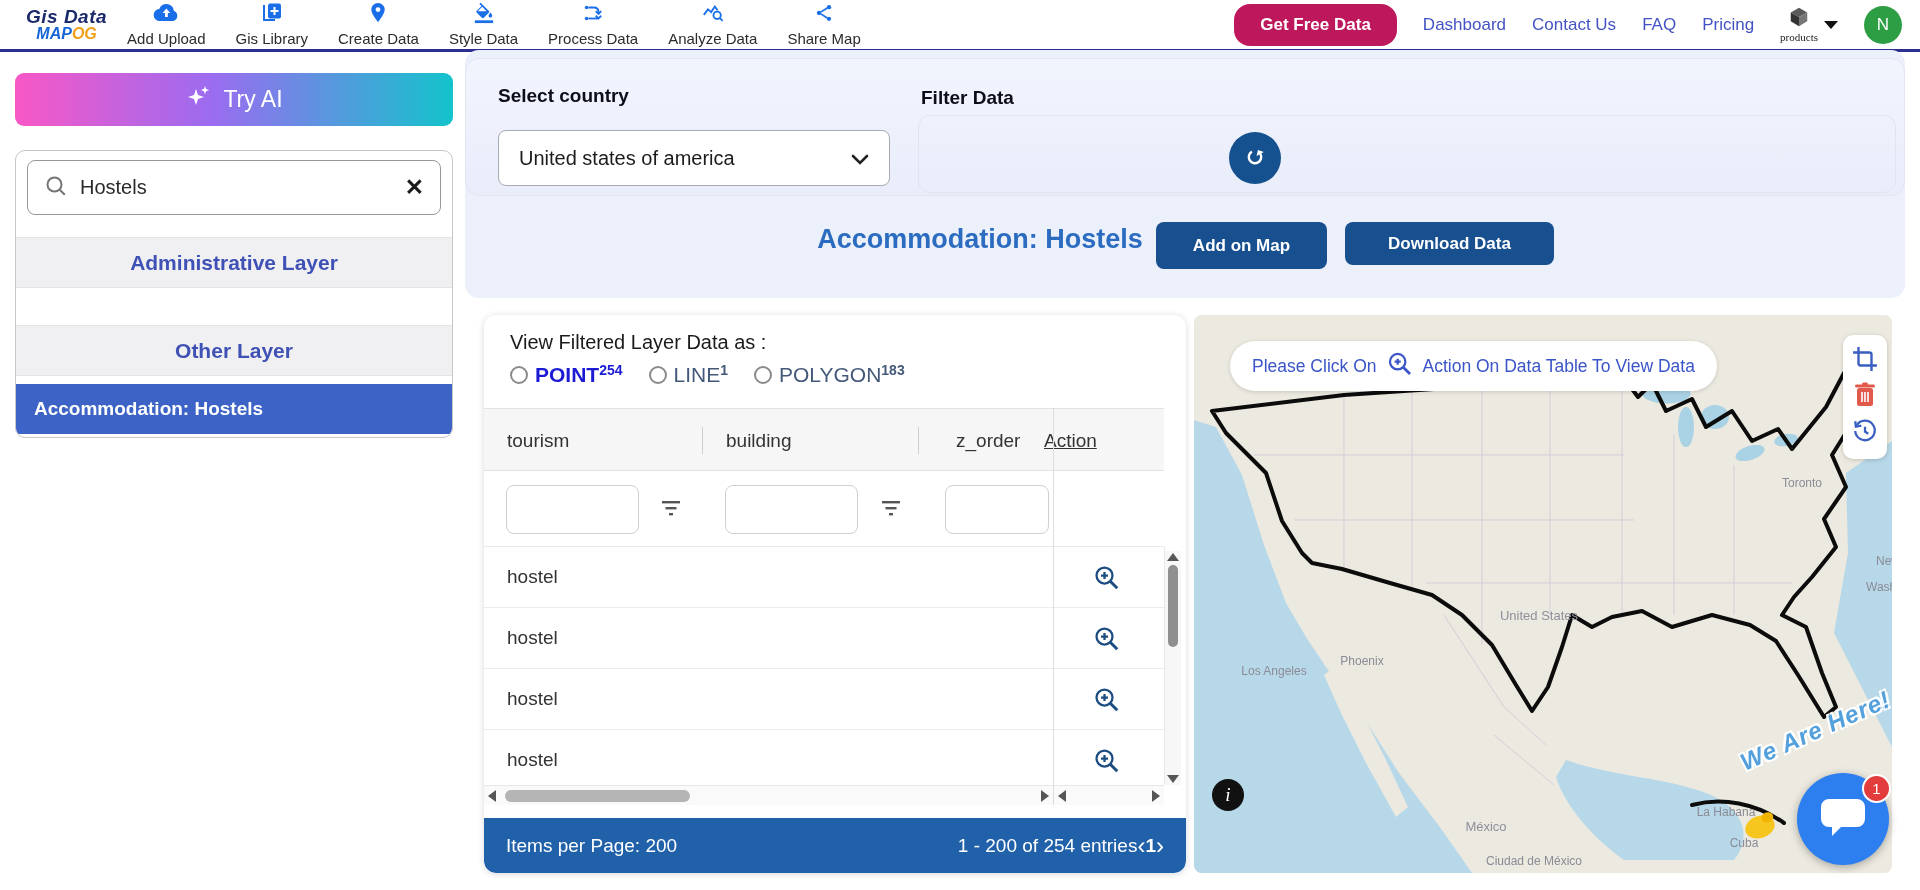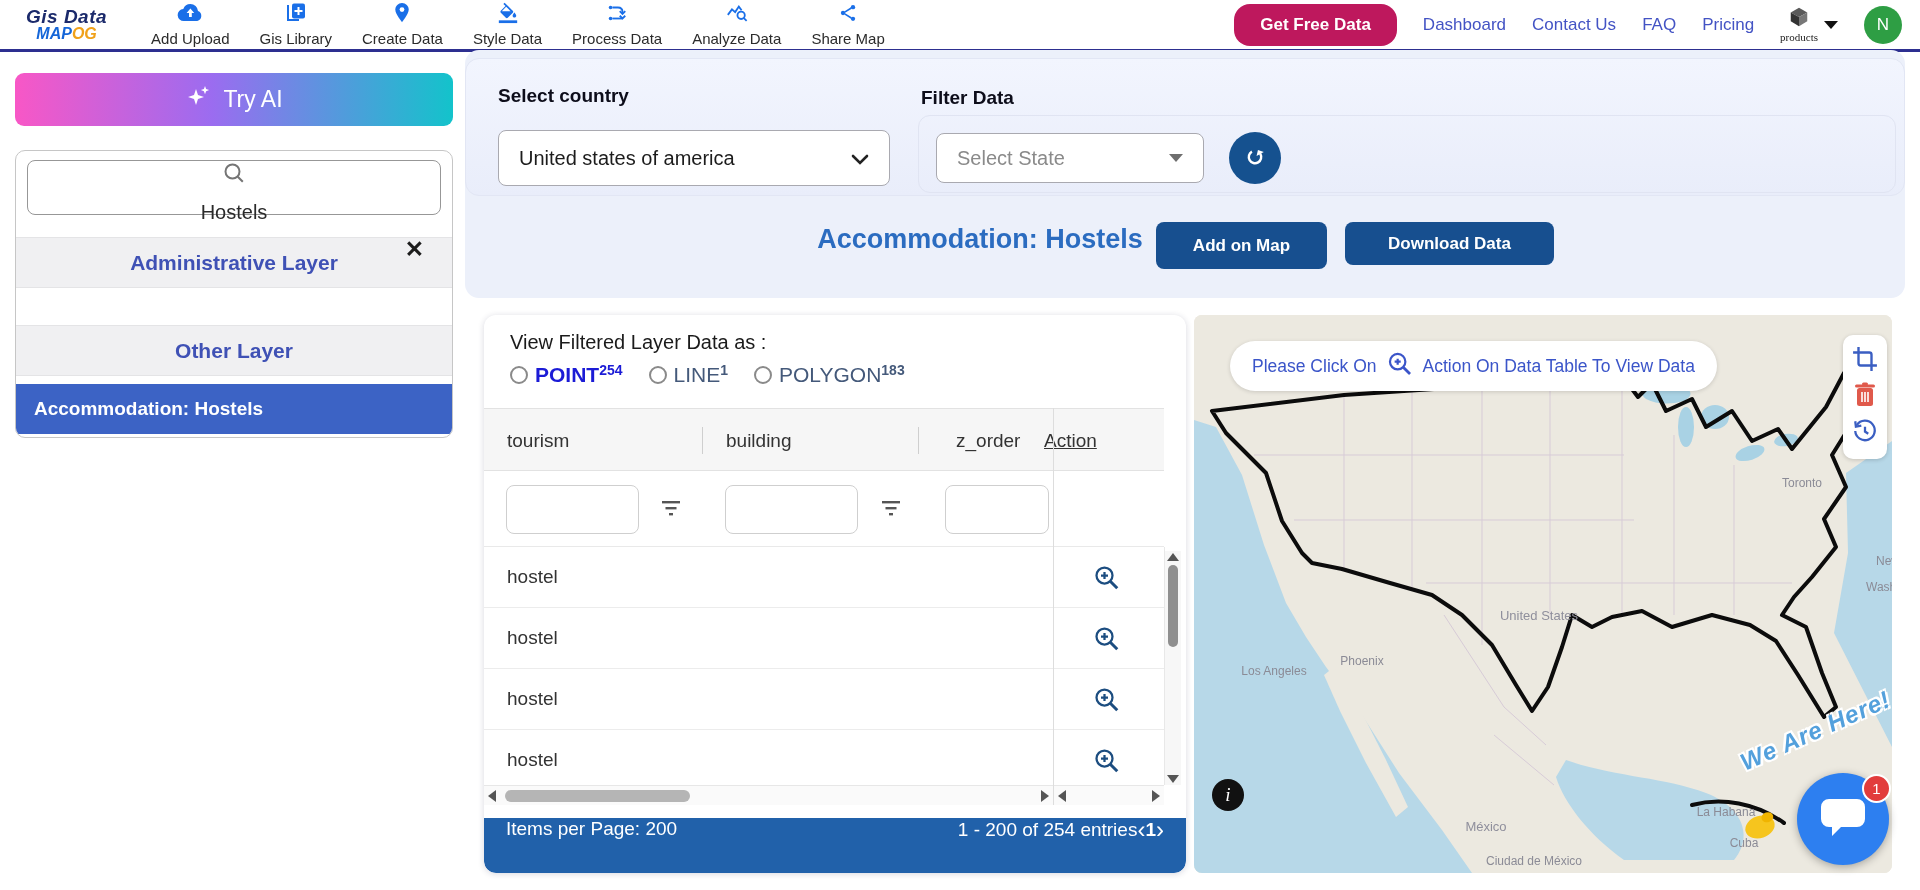--- a/index.html
+++ b/index.html
@@ -7,21 +7,21 @@
     font-family:"Liberation Sans", sans-serif; }
 
   
   .navbar { position:absolute; left:0; top:0; width:1920px; height:52px;
     background:#fff; border-bottom:3px solid #2d2f90; display:flex; align-items:center; }
   .logo { margin-left:26px; text-align:center; line-height:1.02; font-style:italic; cursor:pointer; }
   .logo-line1 { font-size:19px; font-weight:800; color:#1b2a6b; letter-spacing:.5px; }
   .logo-line2 { font-size:16px; font-weight:800; }
   .logo-map { color:#1566d8; }
   .logo-og { color:#f0a11a; }
-  .nav-items { display:flex; margin-left:44px; gap:30px; }
+  .nav-items { display:flex; margin-left:20px; gap:30px; }
   .nav-item { display:flex; flex-direction:column; align-items:center; cursor:pointer; }
   .nav-item svg { height:22px; }
   .nav-item-label { font-size:15px; color:#2b2b2b; margin-top:2px; white-space:nowrap; }
   .nav-right { margin-left:auto; display:flex; align-items:center; gap:26px; margin-right:18px; }
   .btn-free { background:#be185d; color:#fff; font-size:17px; font-weight:600;
     padding:11px 26px; border-radius:16px; border:none; cursor:pointer; white-space:nowrap; }
   .nav-link { color:#4353c4; font-size:17px; cursor:pointer; white-space:nowrap; }
   .products { display:flex; align-items:center; gap:6px; cursor:pointer; }
   .products-inner { display:flex; flex-direction:column; align-items:center; line-height:1; }
   .products-label { font-size:11px; color:#222; margin-top:1px; font-family:"Liberation Serif", serif; }
@@ -31,21 +31,21 @@
     display:flex; align-items:center; justify-content:center; font-size:17px; cursor:pointer; }
 
   
   .tryai { position:absolute; left:15px; top:73px; width:438px; height:53px; border-radius:9px;
     background:linear-gradient(90deg,#f857c6 0%,#9b6cf0 45%,#13c3cb 100%);
     color:#fff; font-size:23px; display:flex; align-items:center; justify-content:center; gap:10px;
     cursor:pointer; }
   .side-card { position:absolute; left:15px; top:150px; width:438px; height:288px;
     border:1.5px solid #c6c6c6; border-radius:10px; overflow:hidden; background:#fff; }
   .search-box { margin:9px 11px 0 11px; height:55px; border:1.5px solid #979797; border-radius:8px;
-    display:flex; align-items:center; padding:0 16px; gap:12px;flex-direction:column; }
+    display:flex; align-items:center; padding:0 16px; gap:12px; }
   .search-text { font-size:20px; color:#2a2a2a; }
   .search-x { margin-left:auto; font-size:23px; color:#1c1c1c; cursor:pointer; font-weight:bold; }
   .layer-head { margin-top:22px; height:51px; background:#f0f0f2; color:#3f51b5; font-weight:bold;
     font-size:21px; display:flex; align-items:center; justify-content:center;
     border-top:1px solid #e4e4e6; border-bottom:1px solid #e4e4e6; }
   .layer-head.second { margin-top:37px; }
   .layer-selected { margin-top:8px; height:50px; background:#3c63c5; color:#fff; font-weight:bold;
     font-size:19px; display:flex; align-items:center; padding-left:18px; cursor:pointer; }
 
   
@@ -105,21 +105,21 @@
   .hs-act { left:570px; width:110px; }
   .h-thumb { position:absolute; left:21px; top:4px; width:185px; height:12px; background:#b5b5b5; border-radius:6px; }
   .arr { width:0; height:0; }
   .arr-l { border-top:6px solid transparent; border-bottom:6px solid transparent; border-right:8px solid #555; margin-left:4px; }
   .arr-r { border-top:6px solid transparent; border-bottom:6px solid transparent; border-left:8px solid #555; margin-left:auto; margin-right:4px; }
   .vscroll { position:absolute; left:681px; top:236px; width:16px; height:234px; background:#f7f7f7; }
   .arr-u { border-left:6px solid transparent; border-right:6px solid transparent; border-bottom:8px solid #555; margin:2px auto 0; }
   .arr-d { border-left:6px solid transparent; border-right:6px solid transparent; border-top:8px solid #555; margin:0 auto; position:absolute; bottom:2px; left:2px; }
   .v-thumb { position:absolute; left:3px; top:14px; width:10px; height:82px; background:#8f8f8f; border-radius:5px; }
   .tfoot { position:absolute; left:0; top:503px; width:702px; height:55px; background:#2161aa;
-    color:#fff; display:flex; align-items:flex-start; padding:0 22px; font-size:19px;
+    color:#fff; display:flex; align-items:center; padding:0 22px; font-size:19px;
     border-radius:0 0 12px 12px; }
   .tfoot-right { margin-left:auto; display:flex; align-items:center; gap:0; }
   .pg-chev { font-size:24px; cursor:pointer; line-height:1; }
   .pg-num { font-size:19px; font-weight:bold; cursor:pointer; }
 
   
   .map-panel { position:absolute; left:1194px; top:315px; width:698px; height:558px;
     border-radius:8px; overflow:hidden; background:#ece9e0; }
   .map-overlay { position:absolute; left:36px; top:26px; height:50px; background:#fff; border-radius:25px;
     box-shadow:0 1px 4px rgba(0,0,0,.15); display:flex; align-items:center; gap:9px; padding:0 22px;
@@ -258,24 +258,20 @@
 <div class="filter-panel">
   <span class="lbl" style="left:32px; top:26px;">Select country</span>
   <div class="select select-country">
     <span>United states of america</span>
     <span style="margin-left:auto;"><svg width="18" height="11" viewBox="0 0 18 11" fill="none" stroke="#222" stroke-width="2.6" stroke-linecap="round">
           <path d="m2 2 7 7 7-7"></path>
         </svg></span>
   </div>
   <span class="lbl" style="left:455px; top:28px;">Filter Data</span>
   <div class="group-box"></div>
-  <div class="select select-state">
-    <span>Select State</span>
-    <span class="tri-down"></span>
-  </div>
   <button class="btn-refresh">
     <span><svg width="24" height="24" viewBox="0 0 24 24" fill="#fff">
           <path d="M12 5V1.8L7.5 6 12 10.2V7a5 5 0 1 1-5 5H4.6A7.4 7.4 0 1 0 12 4.6z" transform="rotate(60 12 12)"></path>
         </svg></span>
   </button>
 </div>
 
 <div class="layer-title">Accommodation: Hostels</div>
 <button class="btn-dark btn-addmap">Add on Map</button>
 <button class="btn-dark btn-download">Download Data</button>

